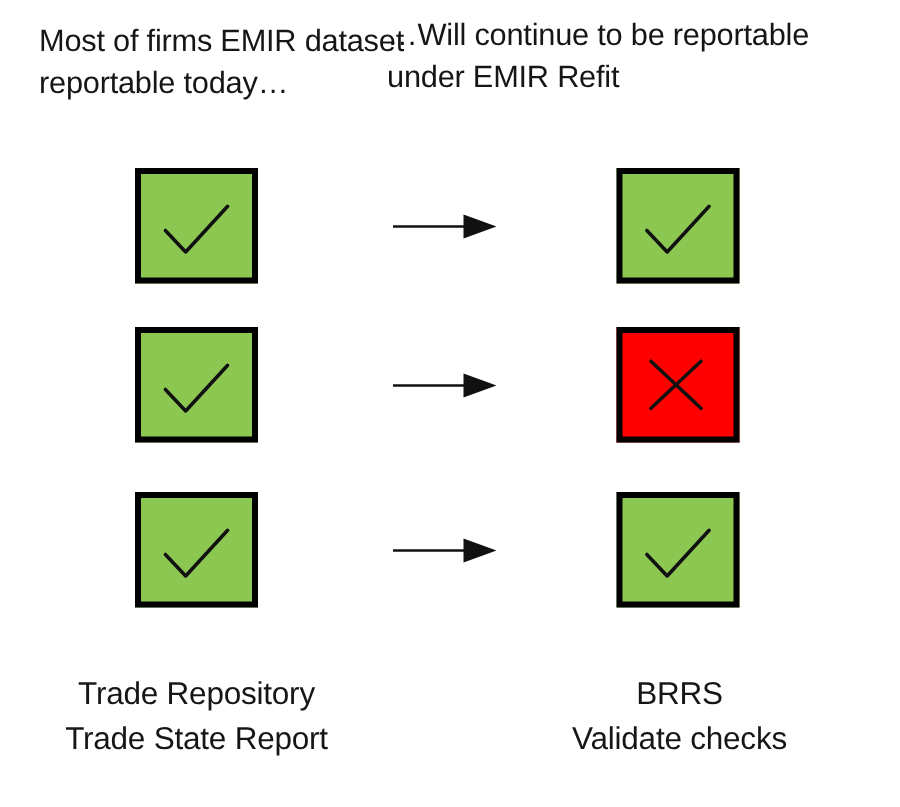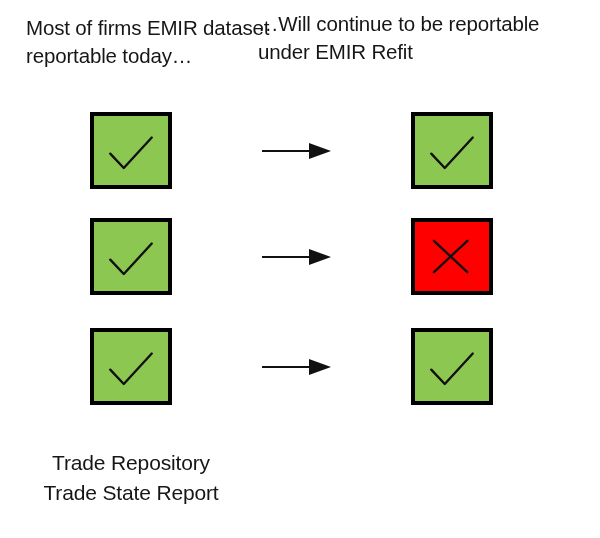--- a/index.html
+++ b/index.html
@@ -173,14 +173,16 @@
     <span>
       <svg viewBox="0 0 82 77" preserveAspectRatio="none">
         <polyline points="18,42 33,58 64,24" fill="none" stroke="#111111" stroke-width="2.6" stroke-linecap="round" stroke-linejoin="round"></polyline>
       </svg>
     </span>
   </div>
 
   <div class="bottom-label" id="label-left">Trade Repository
 Trade State Report</div>
 
+  <div class="bottom-label" id="label-right">BRRS
+Validate checks</div>
 
 </div>
 
 </body></html>

